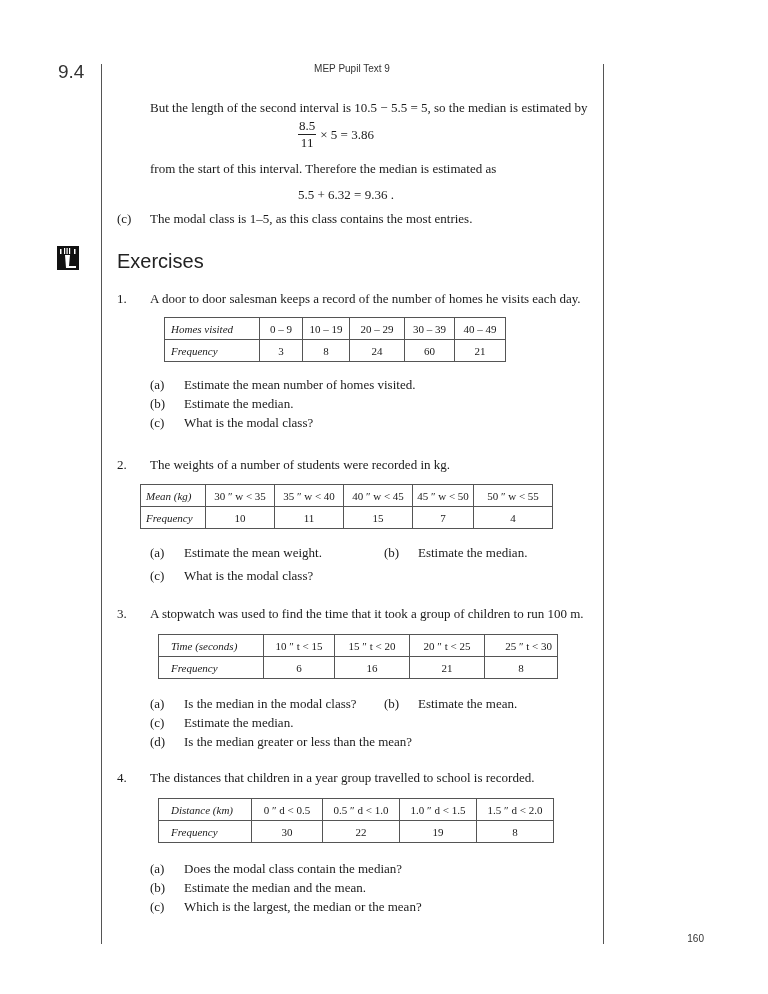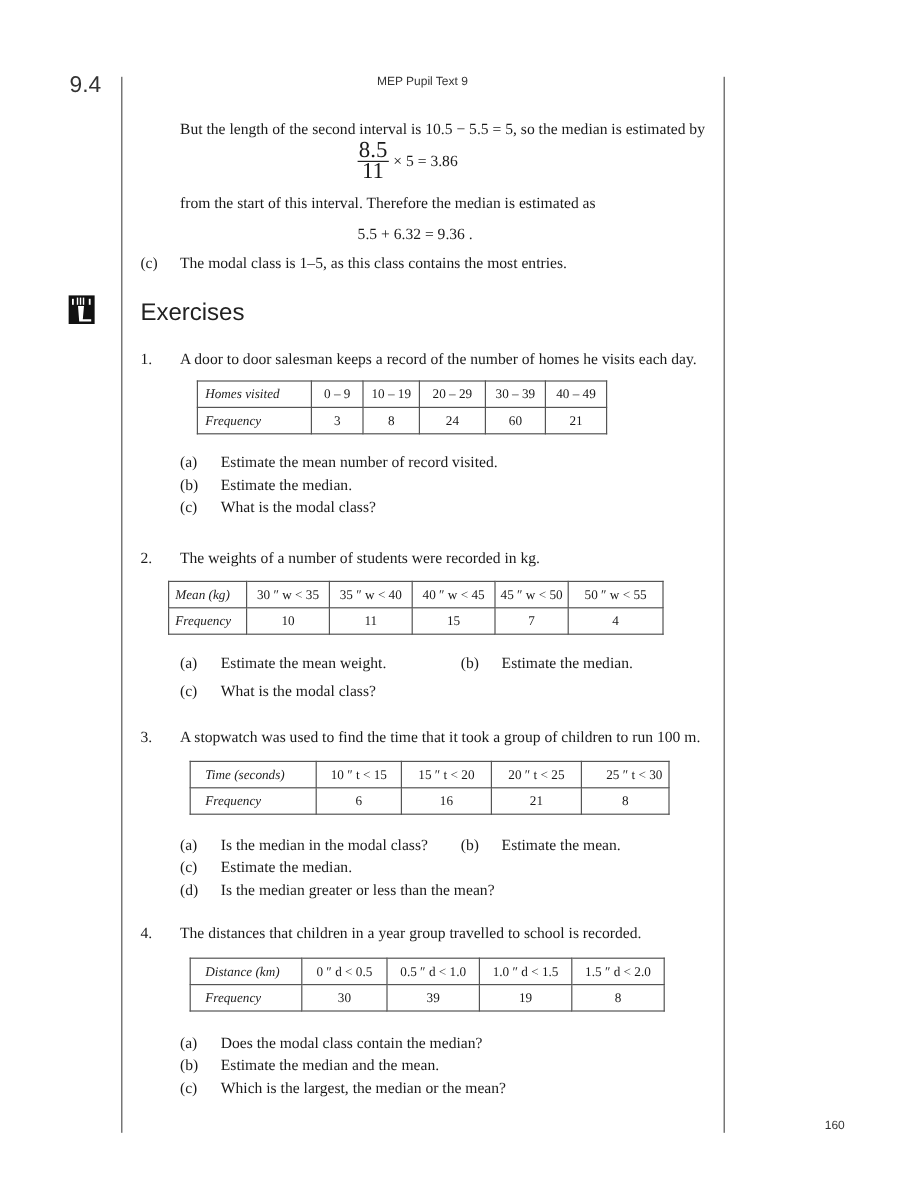--- a/index.html
+++ b/index.html
@@ -4,21 +4,21 @@
   <style>
     html, body { margin: 0; padding: 0; background: #ffffff; }
     body { width: 768px; height: 994px; position: relative; overflow: hidden;
            font-family: "Liberation Serif", serif; color: #1a1a1a; }
     .sans { font-family: "Liberation Sans", sans-serif; }
     .abs { position: absolute; }
     .vline { position: absolute; width: 1px; background: #555; }
     .section-num { left: 58px; top: 61px; font-size: 19px; color: #333; }
     .header-title { left: 0; width: 704px; text-align: center; top: 63px; font-size: 10px; color: #333; }
     .t13 { font-size: 13px; line-height: 16px; }
-    .frac { display: inline-block; vertical-align: middle; text-align: center; font-size: 19px; line-height: 16px; }
+    .frac { display: inline-block; vertical-align: middle; text-align: center; font-size: 13px; line-height: 16px; }
     .frac .num { display: block; border-bottom: 1px solid #222; padding: 0 1px; }
     .frac .den { display: block; }
     .exercises-title { left: 117px; top: 250px; font-size: 20px; color: #222; }
     .icon-box { left: 57px; top: 246px; width: 22px; height: 24px; }
     table.ex { position: absolute; border-collapse: collapse; font-size: 11px; }
     table.ex td { border: 1px solid #555; height: 21px; padding: 0 6px; text-align: center; white-space: nowrap; }
     table.ex td.lbl { text-align: left; font-style: italic; }
     .qnum { font-size: 13px; }
     .part { font-size: 13px; }
     .footer-page { left: 0; width: 704px; text-align: right; top: 933px; font-size: 10px; color: #333; }
@@ -74,21 +74,21 @@
     <td class="lbl">Frequency</td>
     <td>3</td>
     <td>8</td>
     <td>24</td>
     <td>60</td>
     <td>21</td>
   </tr>
 </tbody>
   </table>
 <div class="abs part" style="left:150px; top:377px;">(a)</div>
-<div class="abs part" style="left:184px; top:377px;">Estimate the mean number of record visited.</div>
+<div class="abs part" style="left:184px; top:377px;">Estimate the mean number of homes visited.</div>
 <div class="abs part" style="left:150px; top:396px;">(b)</div>
 <div class="abs part" style="left:184px; top:396px;">Estimate the median.</div>
 <div class="abs part" style="left:150px; top:415px;">(c)</div>
 <div class="abs part" style="left:184px; top:415px;">What is the modal class?</div>
 
 <div class="abs qnum" style="left:117px; top:457px;">2.</div>
 <div class="abs t13" style="left:150px; top:457px;">The weights of a number of students were recorded in kg.</div>
 <table class="ex" style="left:140px; top:484px;">
   <tbody>
       <tr>
@@ -152,21 +152,21 @@
       <tr>
     <td class="lbl" style="width:68px; padding:0 12px;">Distance (km)</td>
     <td style="width:64px; padding:0 3px;">0 ″  d &lt; 0.5</td>
     <td style="width:70px; padding:0 3px;">0.5 ″  d &lt; 1.0</td>
     <td style="width:70px; padding:0 3px;">1.0 ″  d &lt; 1.5</td>
     <td style="width:70px; padding:0 3px;">1.5 ″  d &lt; 2.0</td>
   </tr>
   <tr>
     <td class="lbl" style="padding:0 12px;">Frequency</td>
     <td>30</td>
-    <td>39</td>
+    <td>22</td>
     <td>19</td>
     <td>8</td>
   </tr>
 </tbody>
   </table>
 <div class="abs part" style="left:150px; top:861px;">(a)</div>
 <div class="abs part" style="left:184px; top:861px;">Does the modal class contain the median?</div>
 <div class="abs part" style="left:150px; top:880px;">(b)</div>
 <div class="abs part" style="left:184px; top:880px;">Estimate the median and the mean.</div>
 <div class="abs part" style="left:150px; top:899px;">(c)</div>

